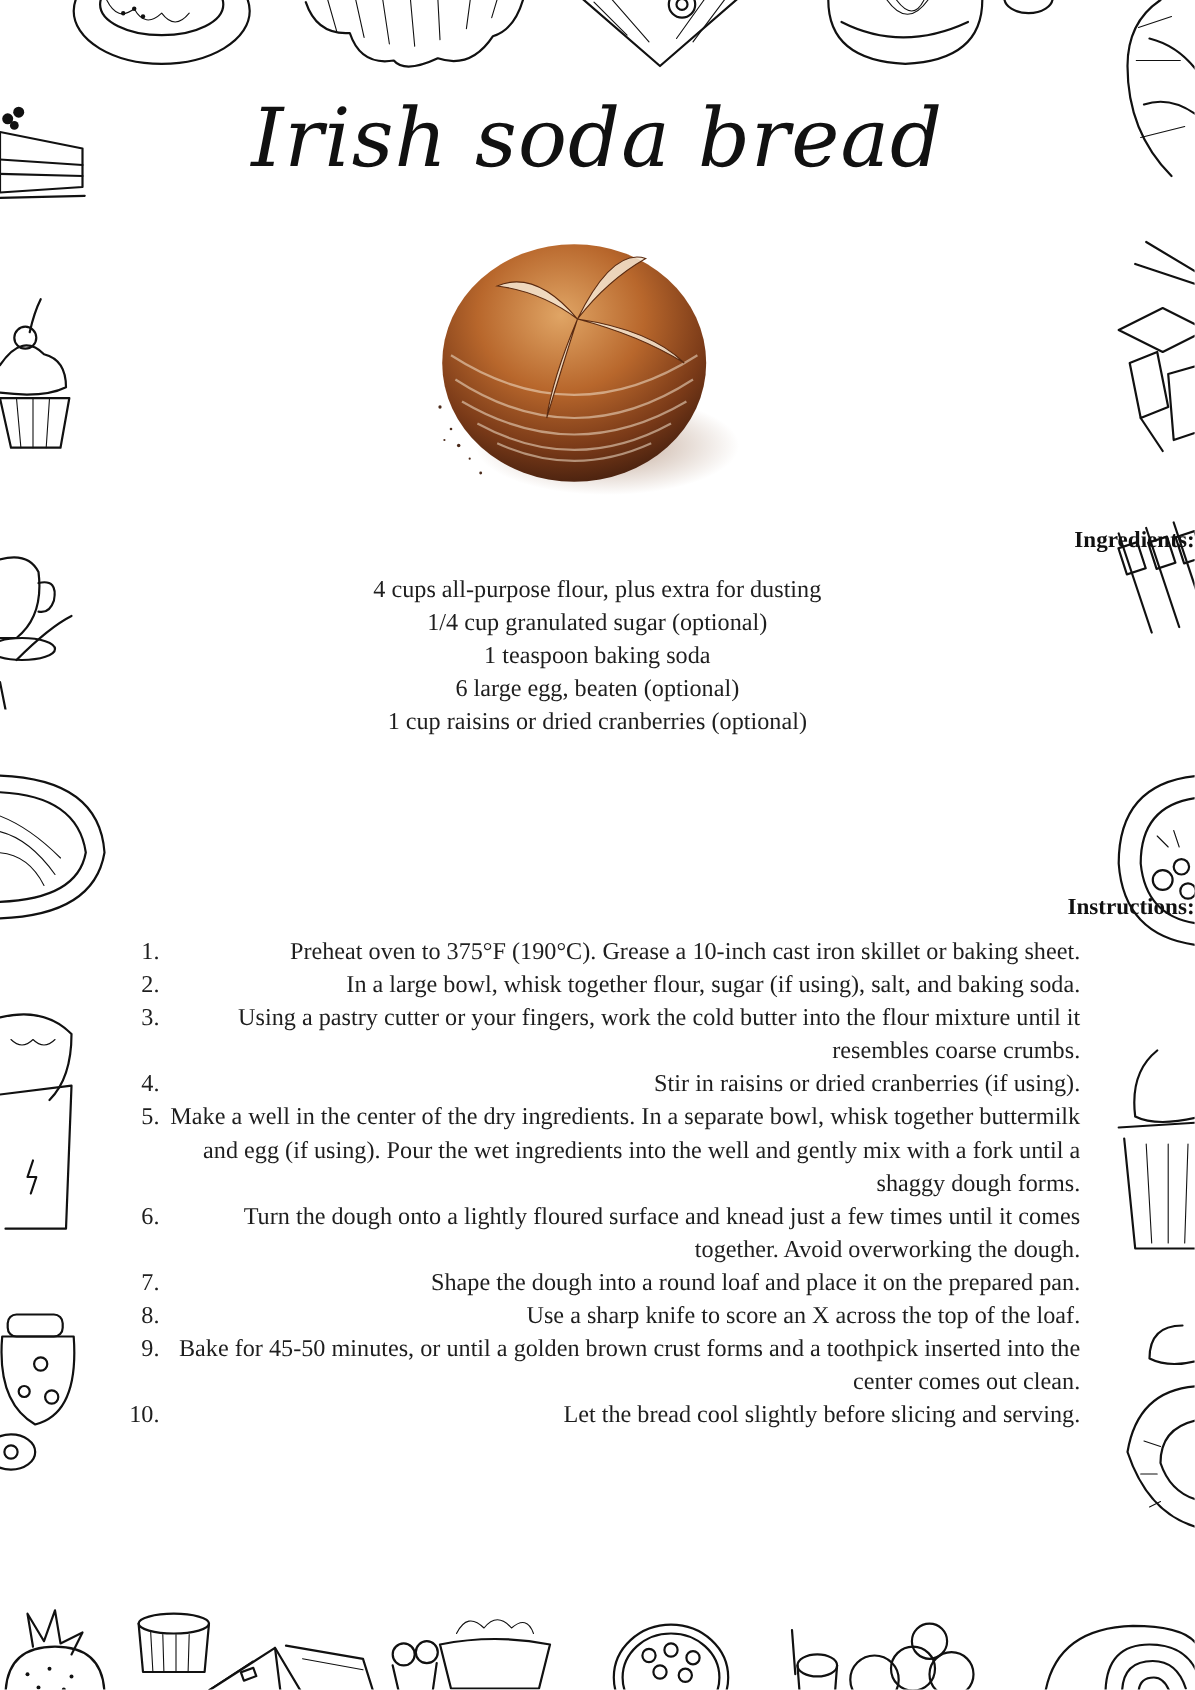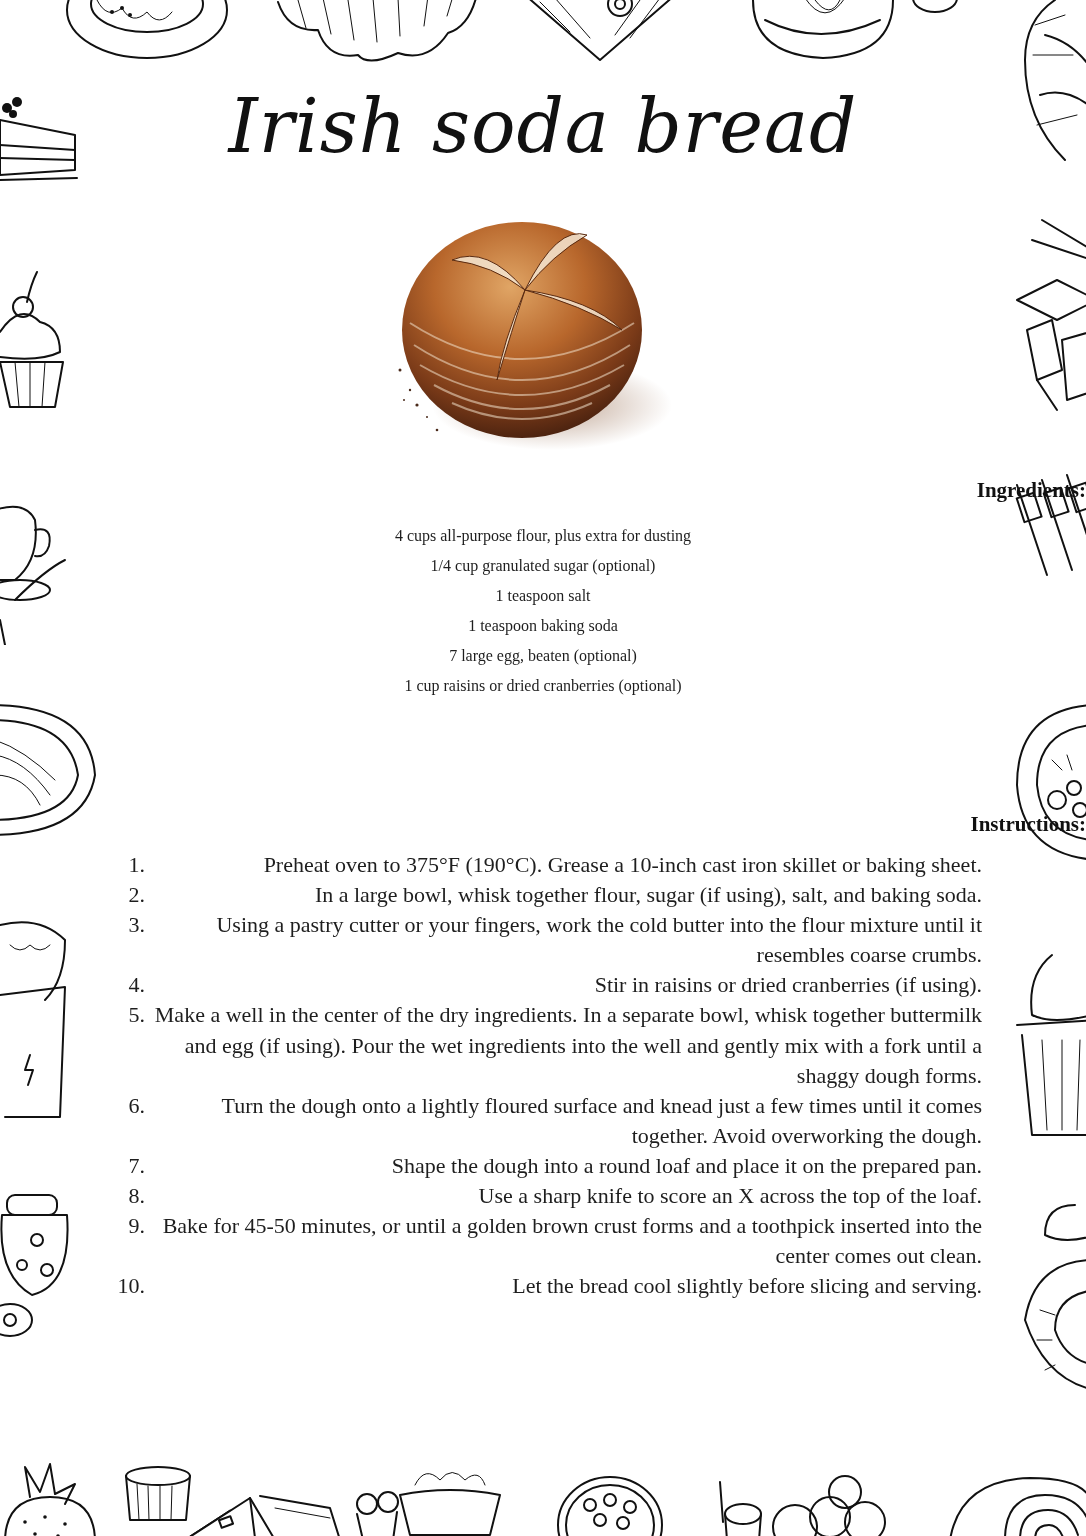--- a/index.html
+++ b/index.html
@@ -25,21 +25,21 @@
 
   .section-heading {
     position: absolute; left: 0; width: 1086px; text-align: right;
     font-family: "Liberation Serif", serif; font-weight: 700; font-size: 21px; color: #111;
   }
   .ingredients-heading { top: 478px; }
   .instructions-heading { top: 812px; }
 
   .ingredients {
     position: absolute; left: 0; top: 521px; width: 1086px; list-style: none; text-align: center;
-    font-family: "Liberation Serif", serif; font-size: 16px; line-height: 30.1px; color: #1e1e1e;
+    font-family: "Liberation Serif", serif; font-size: 22px; line-height: 30.1px; color: #1e1e1e;
   }
 
   .instructions {
     position: absolute; left: 112px; top: 850px; width: 870px; list-style: none;
     font-family: "Liberation Serif", serif; font-size: 22px; line-height: 30.1px; color: #1e1e1e;
   }
   .instructions li { display: flex; }
   .instructions .num { width: 34px; flex: 0 0 34px; text-align: right; padding-right: 1px; }
   .instructions .txt { flex: 1; text-align: right; }
 </style>
@@ -295,23 +295,22 @@
           <circle cx="12" cy="195" r="1"></circle>
           <circle cx="45" cy="225" r="1.3"></circle>
       </g>
     </svg>
   </div>
 
   <h2 class="section-heading ingredients-heading">Ingredients:</h2>
   <ul class="ingredients">
     <li>4 cups all-purpose flour, plus extra for dusting</li>
     <li>1/4 cup granulated sugar (optional)</li>
-    <li>1 teaspoon salt</li>
     <li>1 teaspoon baking soda</li>
-    <li>7 large egg, beaten (optional)</li>
+    <li>6 large egg, beaten (optional)</li>
     <li>1 cup raisins or dried cranberries (optional)</li>
   </ul>
 
   <h2 class="section-heading instructions-heading">Instructions:</h2>
   <ol class="instructions">
     <li>
         <span class="num">1.</span>
         <span class="txt">Preheat oven to 375°F (190°C). Grease a 10-inch cast iron skillet or baking sheet.</span>
       </li>
     <li>

